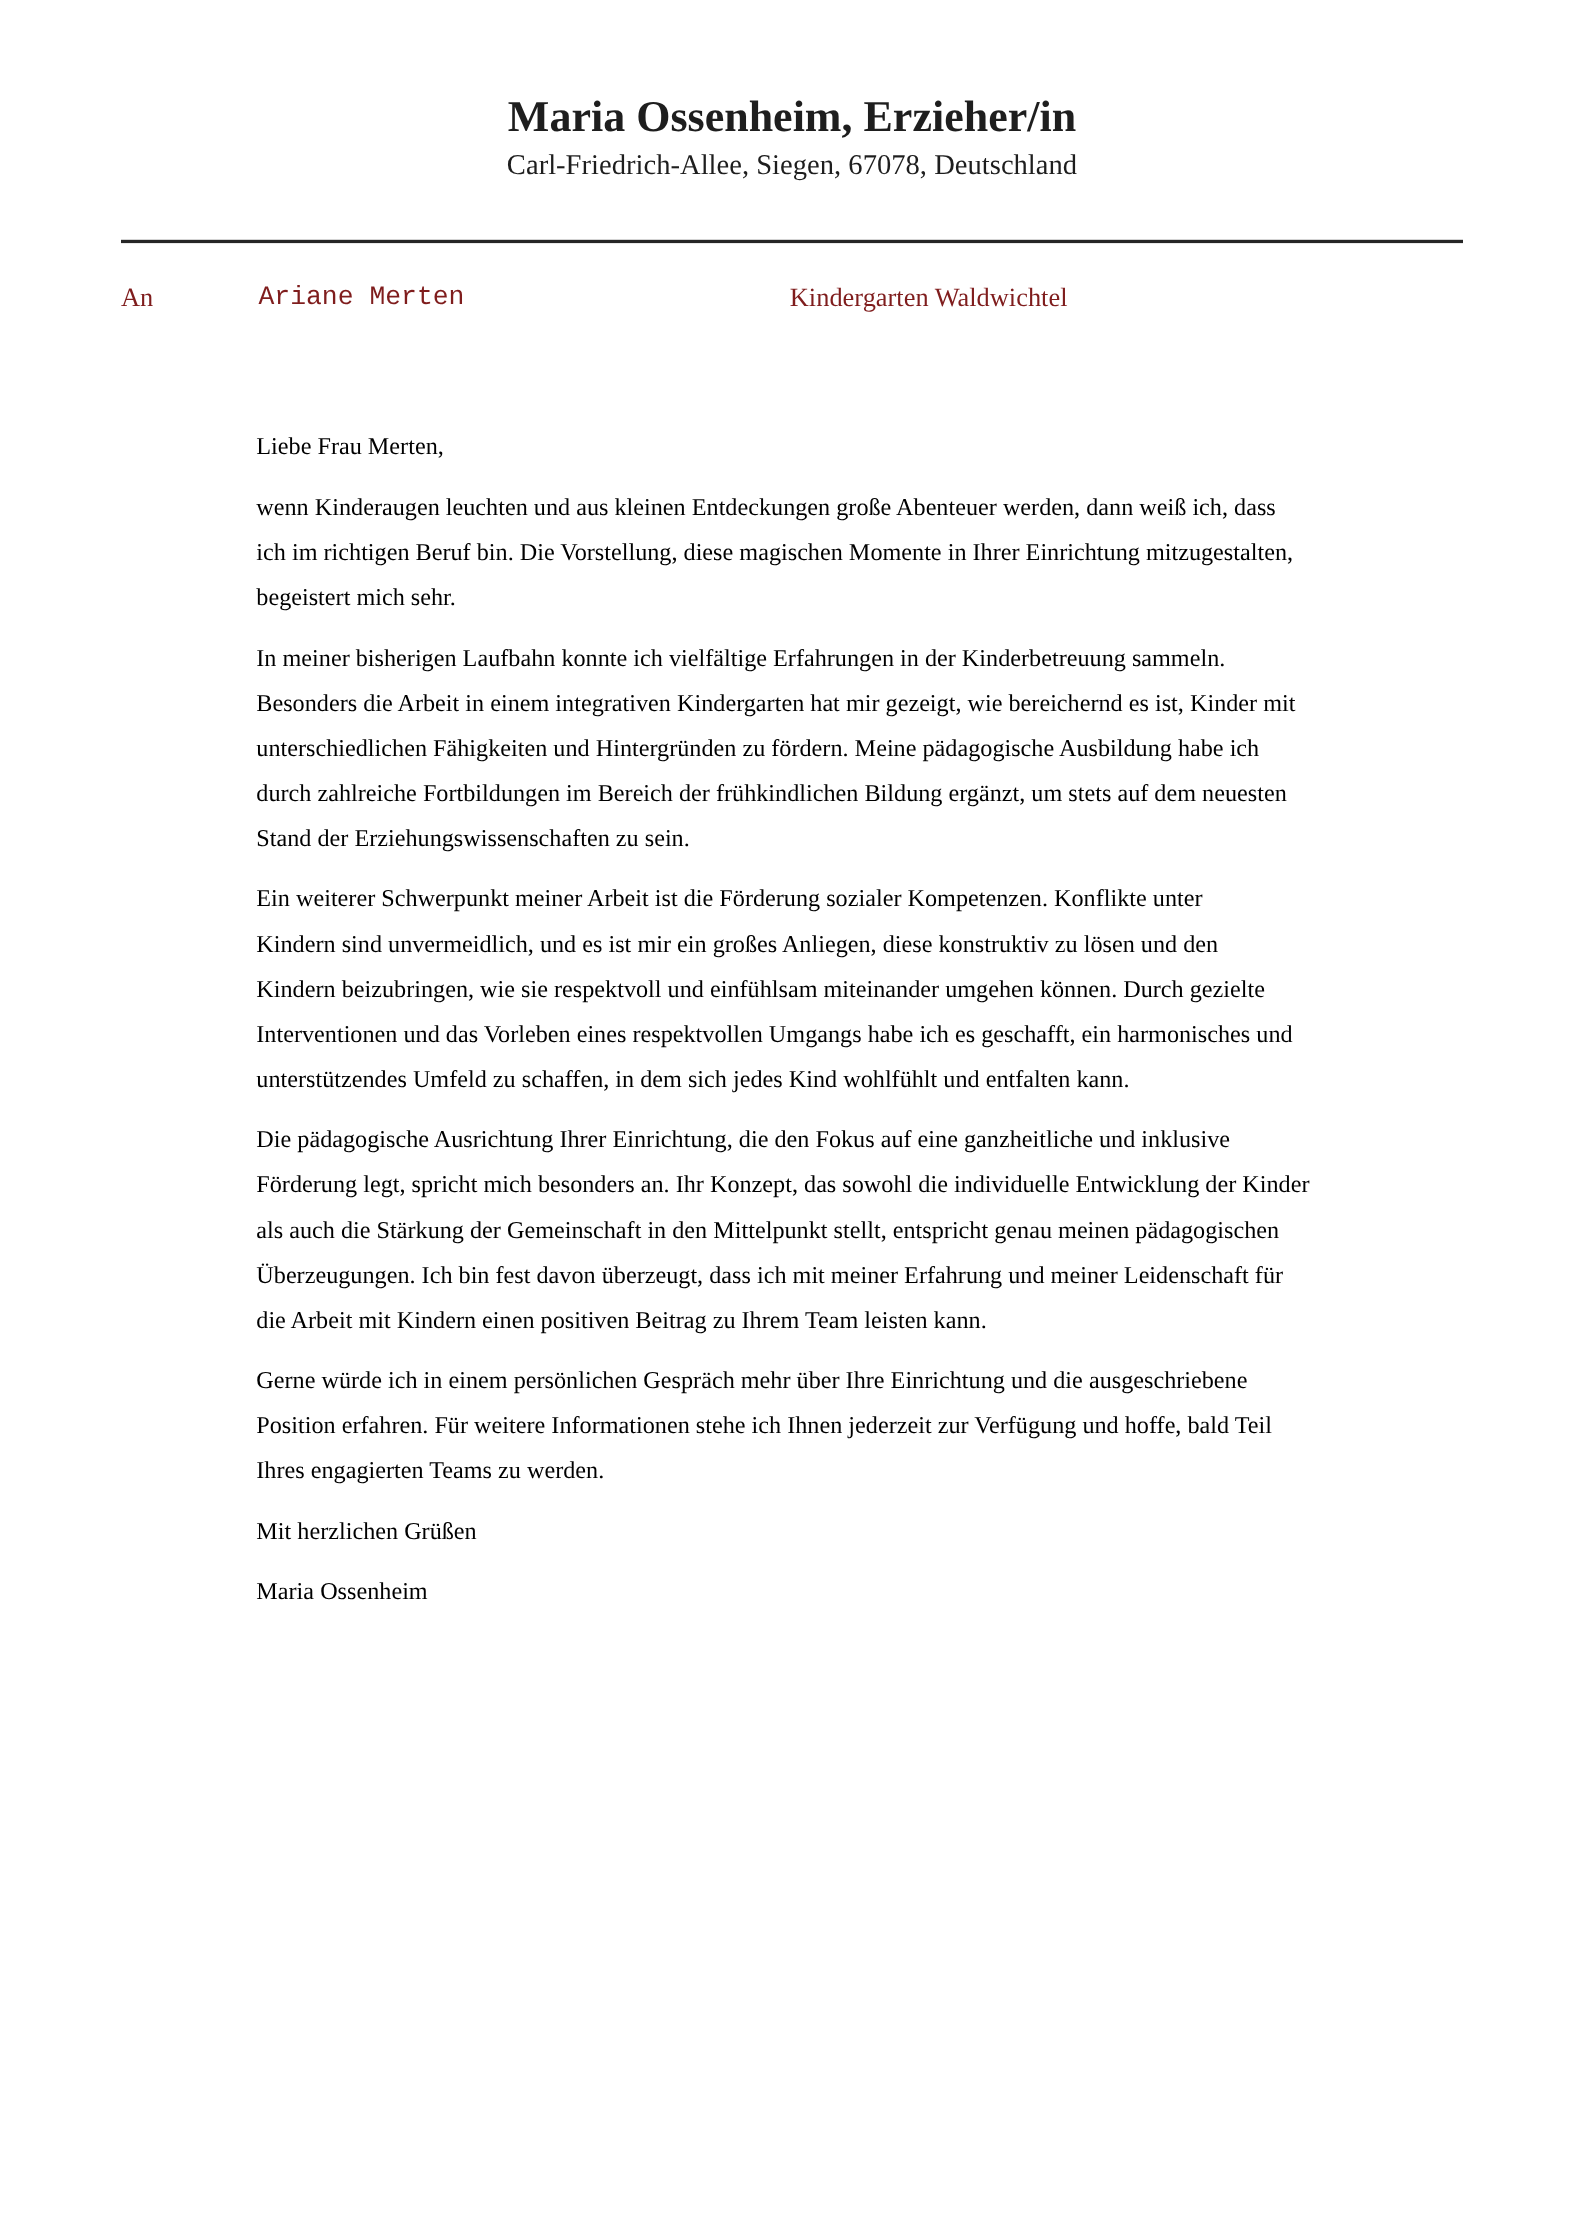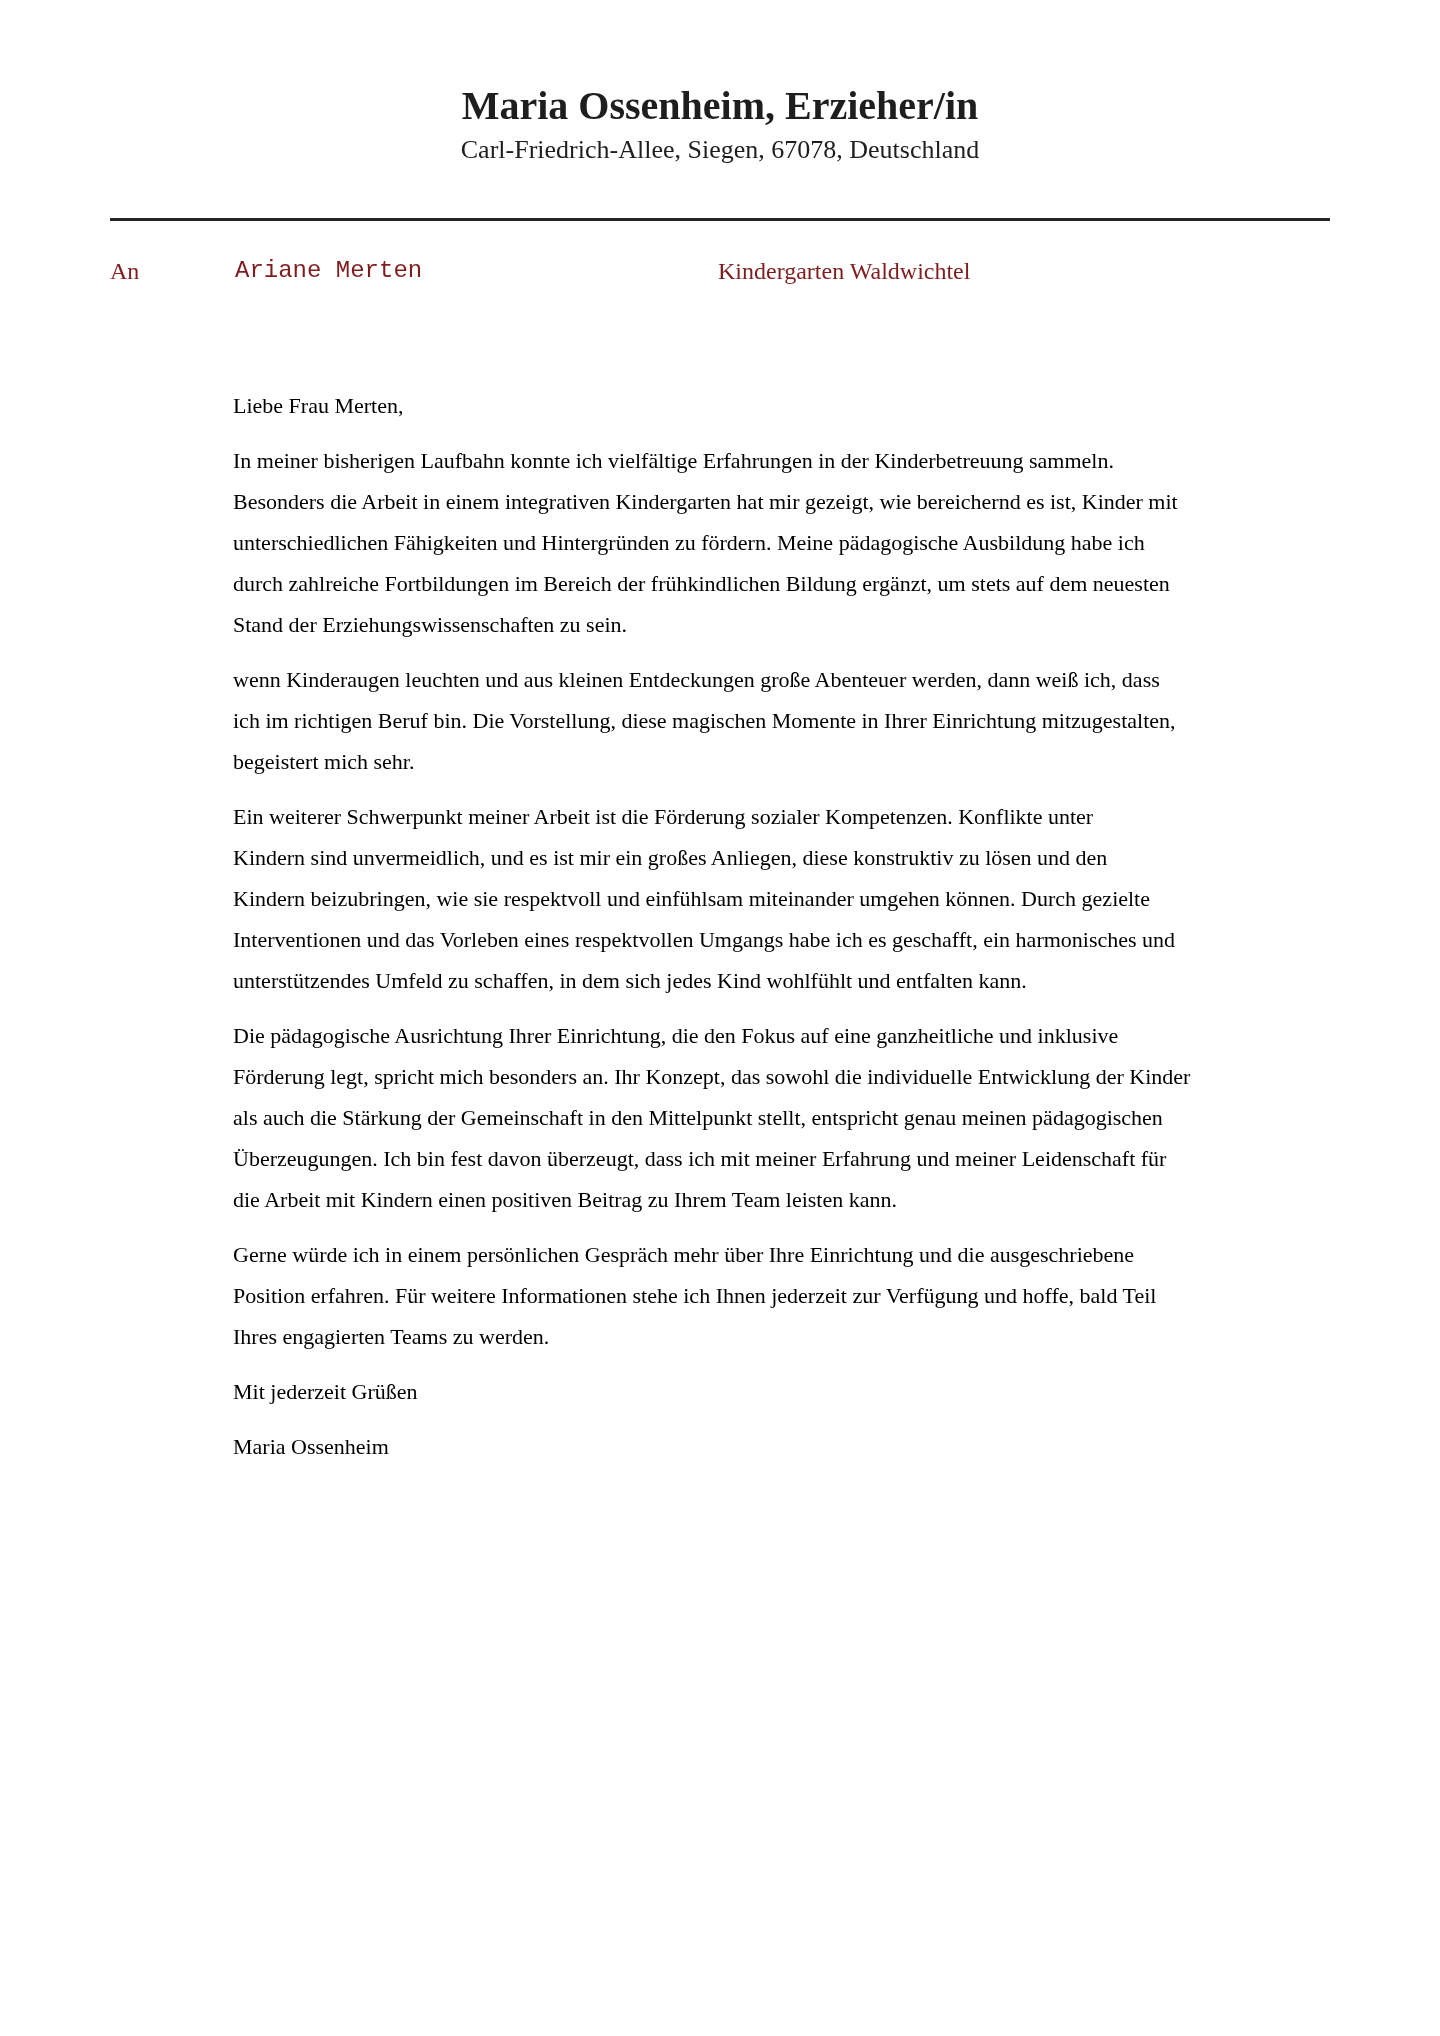--- a/index.html
+++ b/index.html
@@ -79,38 +79,38 @@
   <hr class="header-rule">
 
   <div class="recipient-row">
     <span class="recipient-label">An</span>
     <span class="recipient-name">Ariane Merten</span>
     <span class="recipient-org">Kindergarten Waldwichtel</span>
   </div>
 
   <main class="letter-body">
     <p class="salutation">Liebe Frau Merten,</p>
+    <p>wenn Kinderaugen leuchten und aus kleinen Entdeckungen große Abenteuer werden, dann weiß ich, dass
+ich im richtigen Beruf bin. Die Vorstellung, diese magischen Momente in Ihrer Einrichtung mitzugestalten,
+begeistert mich sehr.</p>
     <p>In meiner bisherigen Laufbahn konnte ich vielfältige Erfahrungen in der Kinderbetreuung sammeln.
 Besonders die Arbeit in einem integrativen Kindergarten hat mir gezeigt, wie bereichernd es ist, Kinder mit
 unterschiedlichen Fähigkeiten und Hintergründen zu fördern. Meine pädagogische Ausbildung habe ich
 durch zahlreiche Fortbildungen im Bereich der frühkindlichen Bildung ergänzt, um stets auf dem neuesten
 Stand der Erziehungswissenschaften zu sein.</p>
-    <p>wenn Kinderaugen leuchten und aus kleinen Entdeckungen große Abenteuer werden, dann weiß ich, dass
-ich im richtigen Beruf bin. Die Vorstellung, diese magischen Momente in Ihrer Einrichtung mitzugestalten,
-begeistert mich sehr.</p>
     <p>Ein weiterer Schwerpunkt meiner Arbeit ist die Förderung sozialer Kompetenzen. Konflikte unter
 Kindern sind unvermeidlich, und es ist mir ein großes Anliegen, diese konstruktiv zu lösen und den
 Kindern beizubringen, wie sie respektvoll und einfühlsam miteinander umgehen können. Durch gezielte
 Interventionen und das Vorleben eines respektvollen Umgangs habe ich es geschafft, ein harmonisches und
 unterstützendes Umfeld zu schaffen, in dem sich jedes Kind wohlfühlt und entfalten kann.</p>
     <p>Die pädagogische Ausrichtung Ihrer Einrichtung, die den Fokus auf eine ganzheitliche und inklusive
 Förderung legt, spricht mich besonders an. Ihr Konzept, das sowohl die individuelle Entwicklung der Kinder
 als auch die Stärkung der Gemeinschaft in den Mittelpunkt stellt, entspricht genau meinen pädagogischen
 Überzeugungen. Ich bin fest davon überzeugt, dass ich mit meiner Erfahrung und meiner Leidenschaft für
 die Arbeit mit Kindern einen positiven Beitrag zu Ihrem Team leisten kann.</p>
     <p>Gerne würde ich in einem persönlichen Gespräch mehr über Ihre Einrichtung und die ausgeschriebene
 Position erfahren. Für weitere Informationen stehe ich Ihnen jederzeit zur Verfügung und hoffe, bald Teil
 Ihres engagierten Teams zu werden.</p>
-    <p>Mit jederzeit Grüßen</p>
+    <p>Mit herzlichen Grüßen</p>
     <p>Maria Ossenheim</p>
   </main>
 
 </div>
 
 </body></html>

